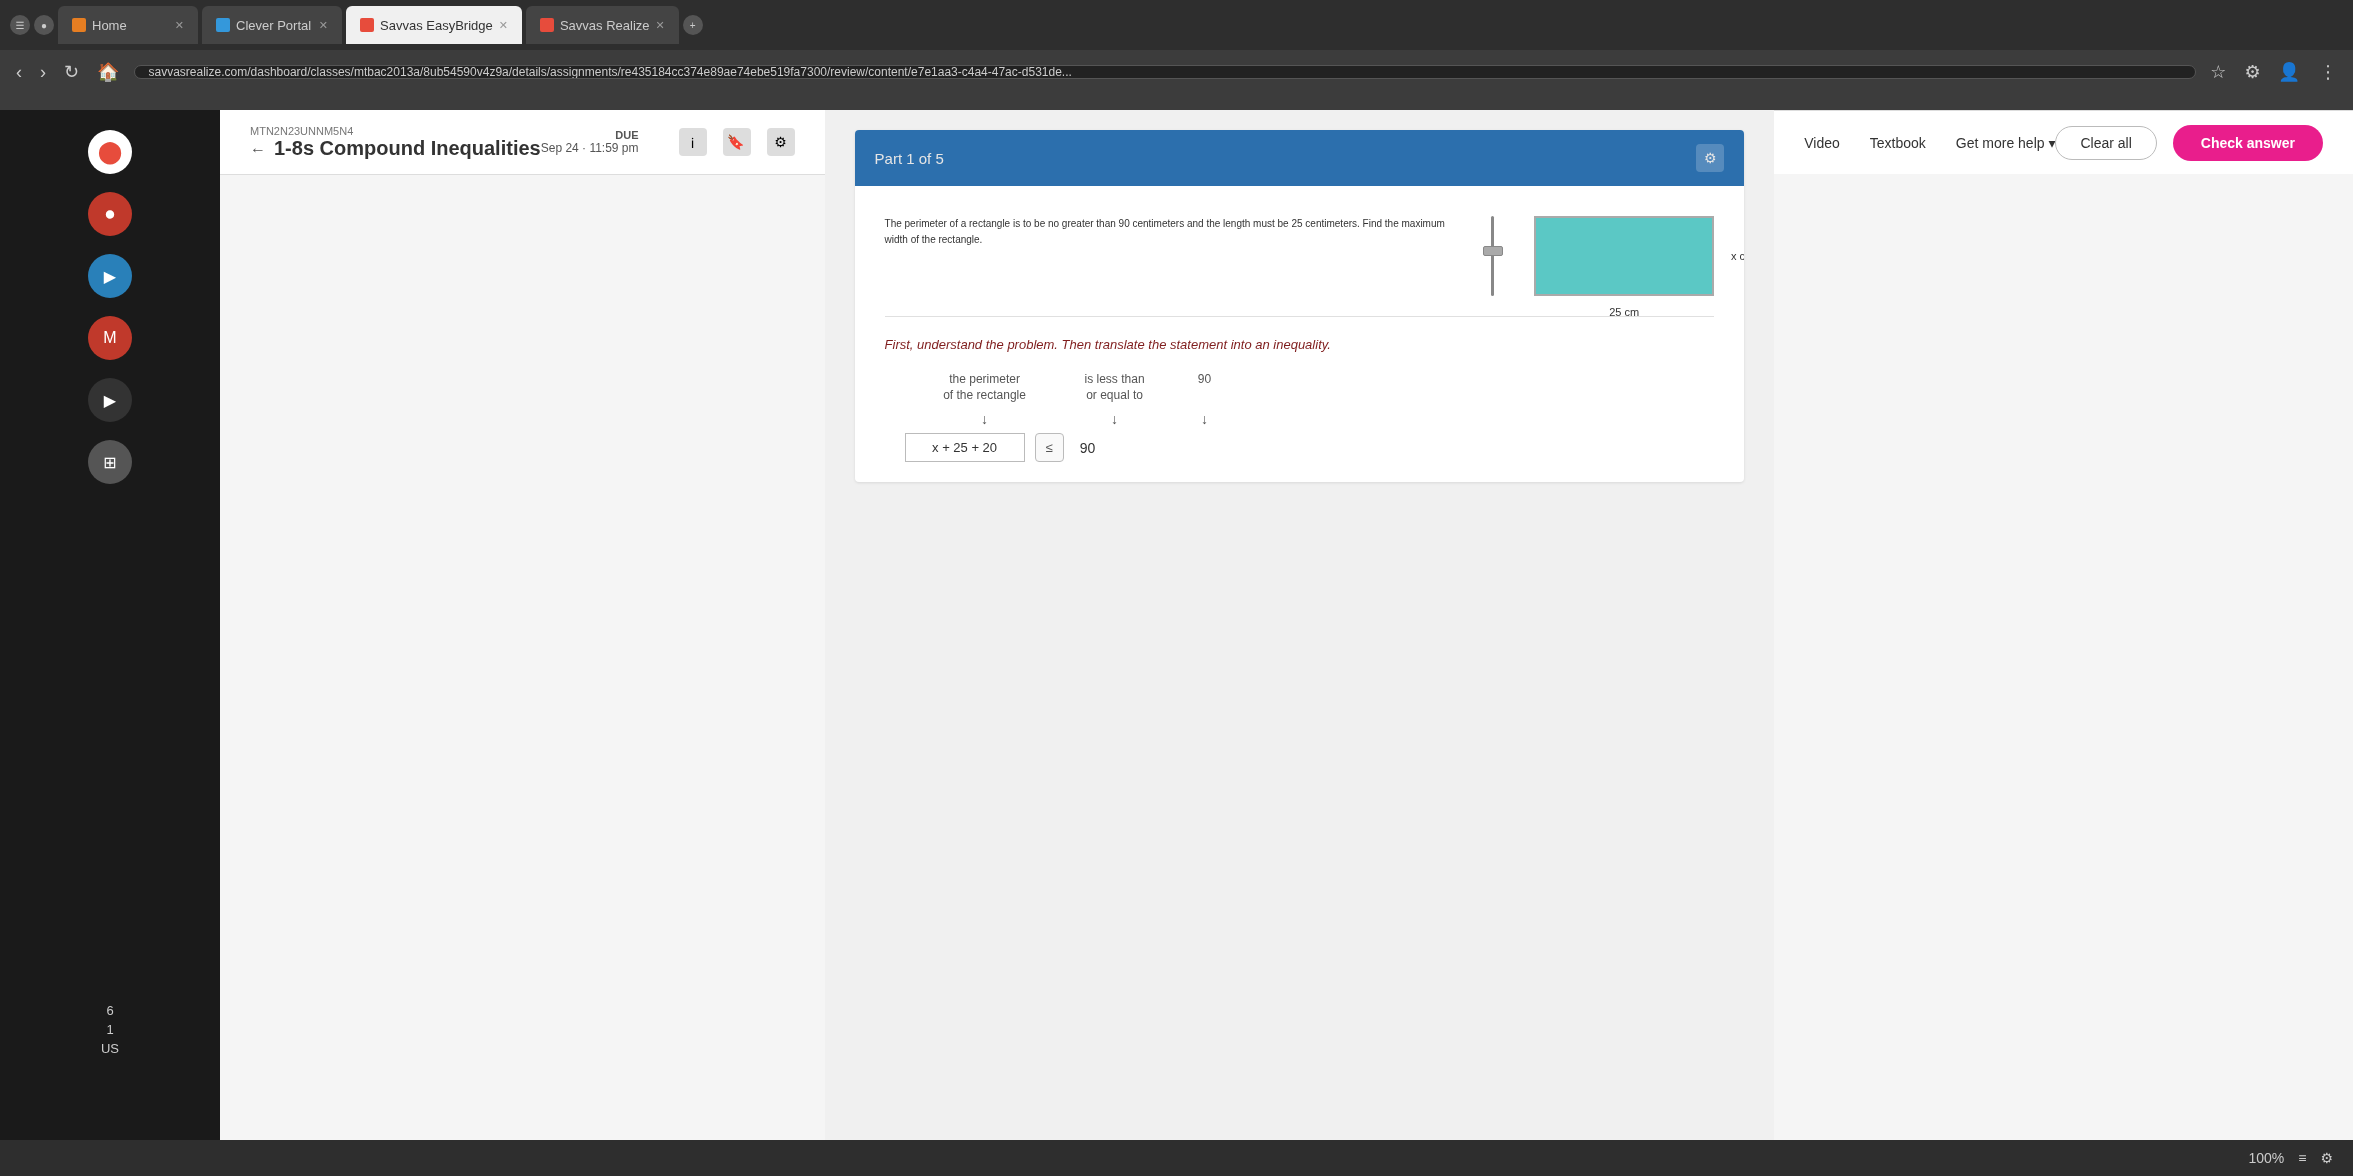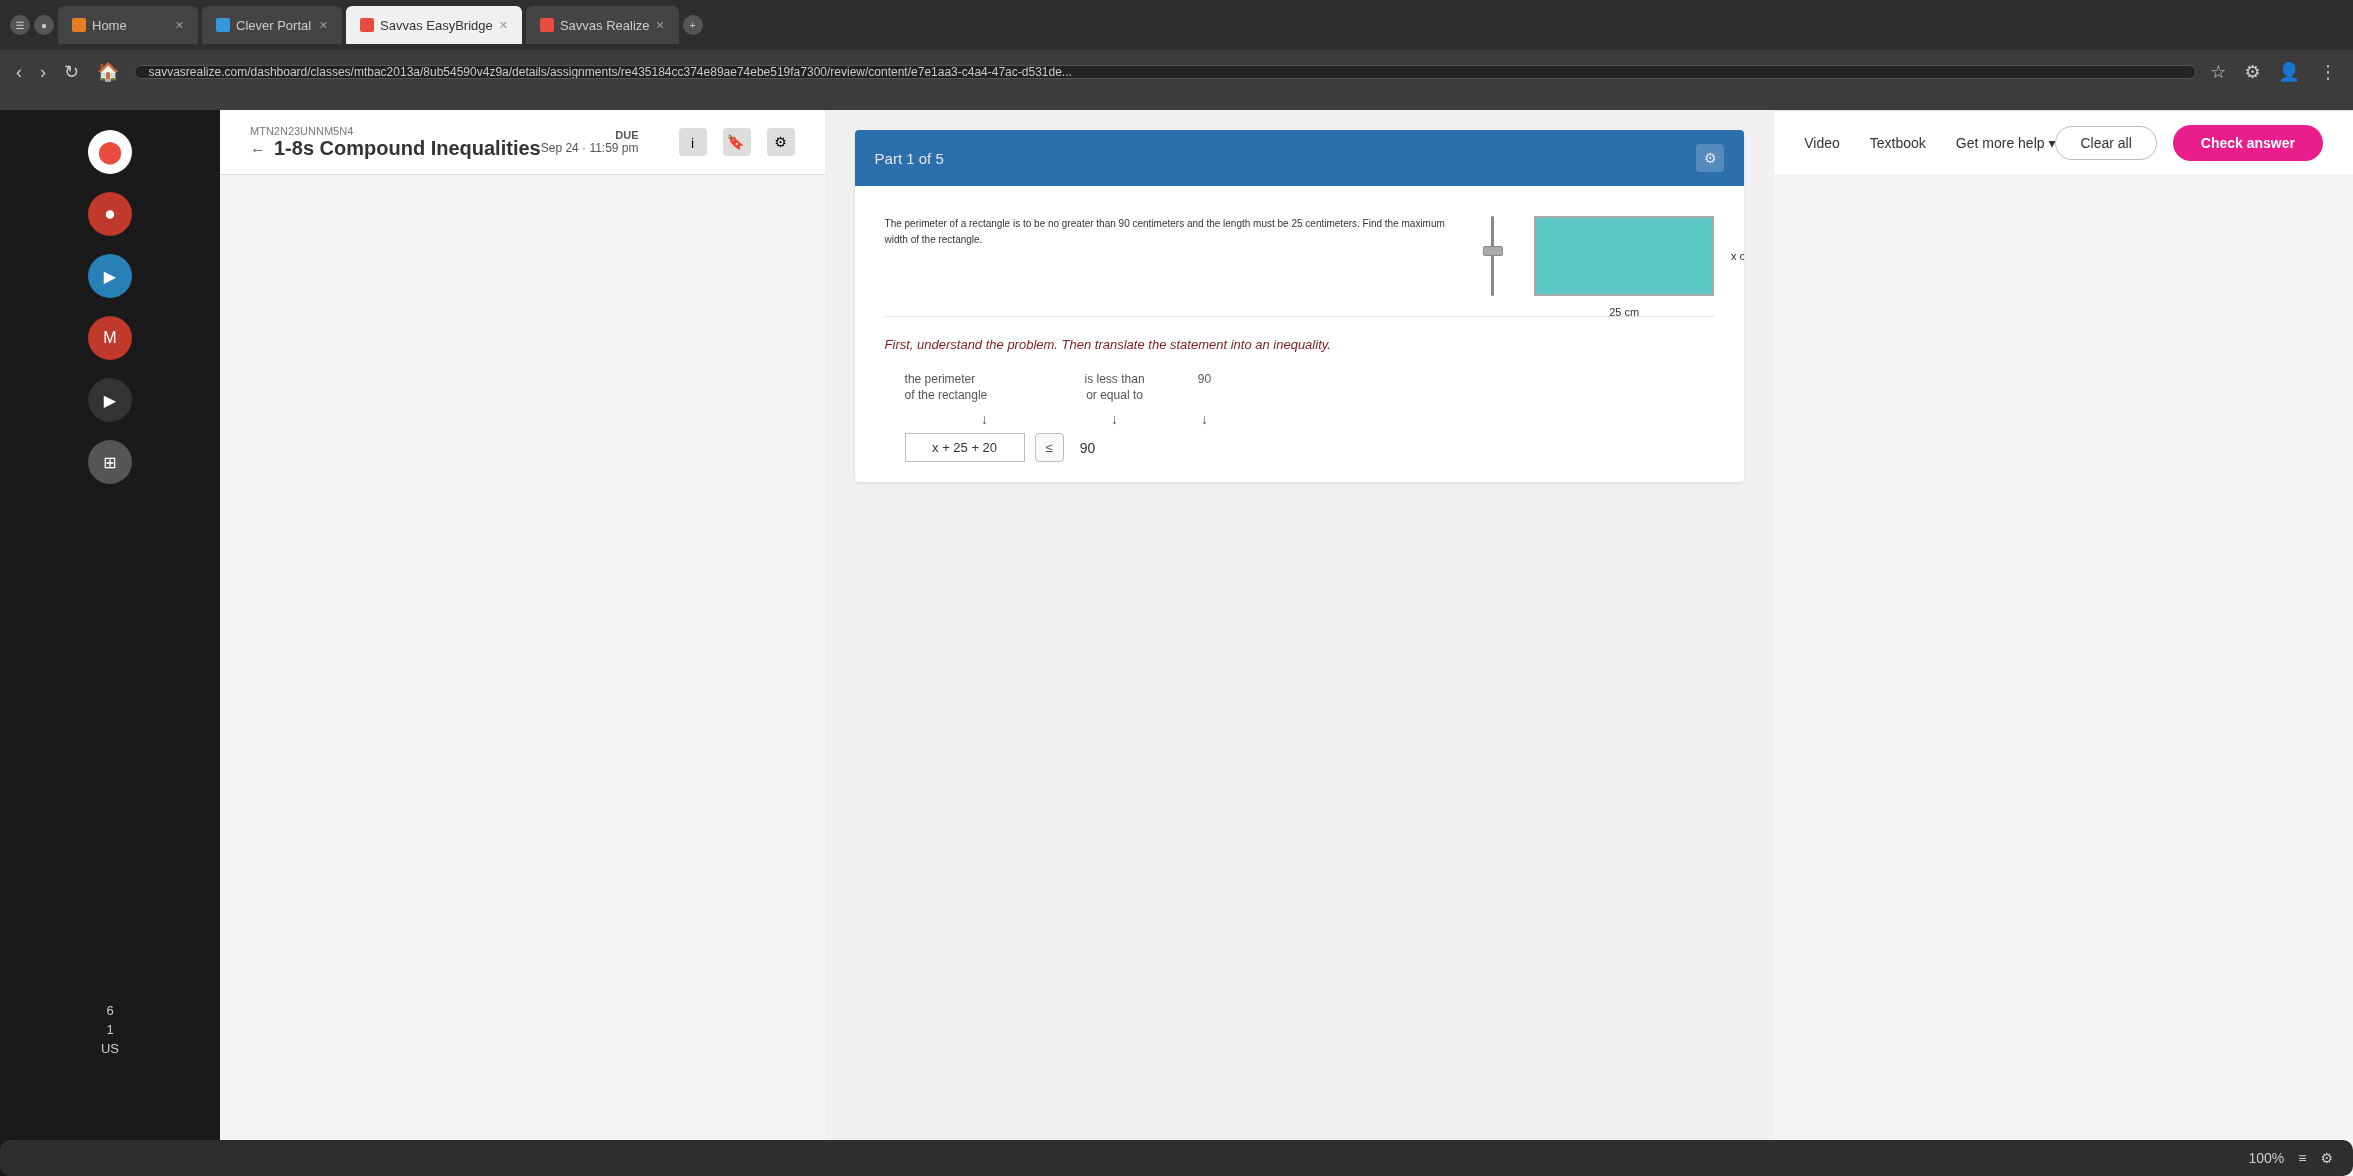--- a/index.html
+++ b/index.html
@@ -334,21 +334,21 @@
     .column-labels {
       display: flex;
       gap: 0px;
       margin-bottom: 8px;
       font-size: 12px;
       color: #555;
     }
 
     .col-label {
       width: 160px;
-      text-align: left;
+      text-align: center;
       line-height: 1.3;
     }
 
     .col-label2 {
       width: 100px;
       text-align: center;
       line-height: 1.3;
     }
 
     .col-label3 {
@@ -469,21 +469,20 @@
       bottom: 0;
       left: 0;
       right: 0;
       height: 36px;
       background: #2e2e2e;
       display: flex;
       align-items: center;
       justify-content: flex-end;
       padding: 0 20px;
       gap: 14px;
-      border-radius: 10px;
     }
 
     .browser-bottom-icon {
       color: #ccc;
       font-size: 14px;
       cursor: pointer;
     }
   </style>
 </head>
 <body>

